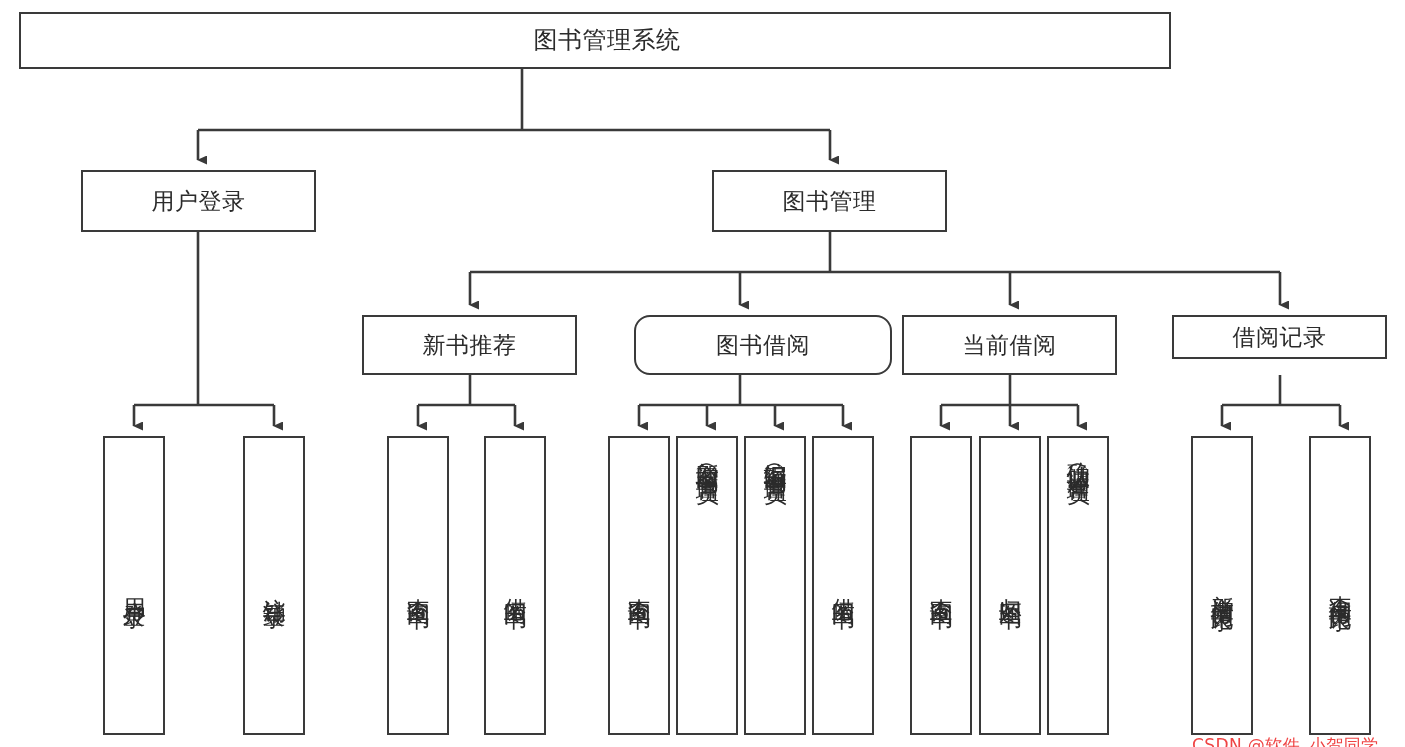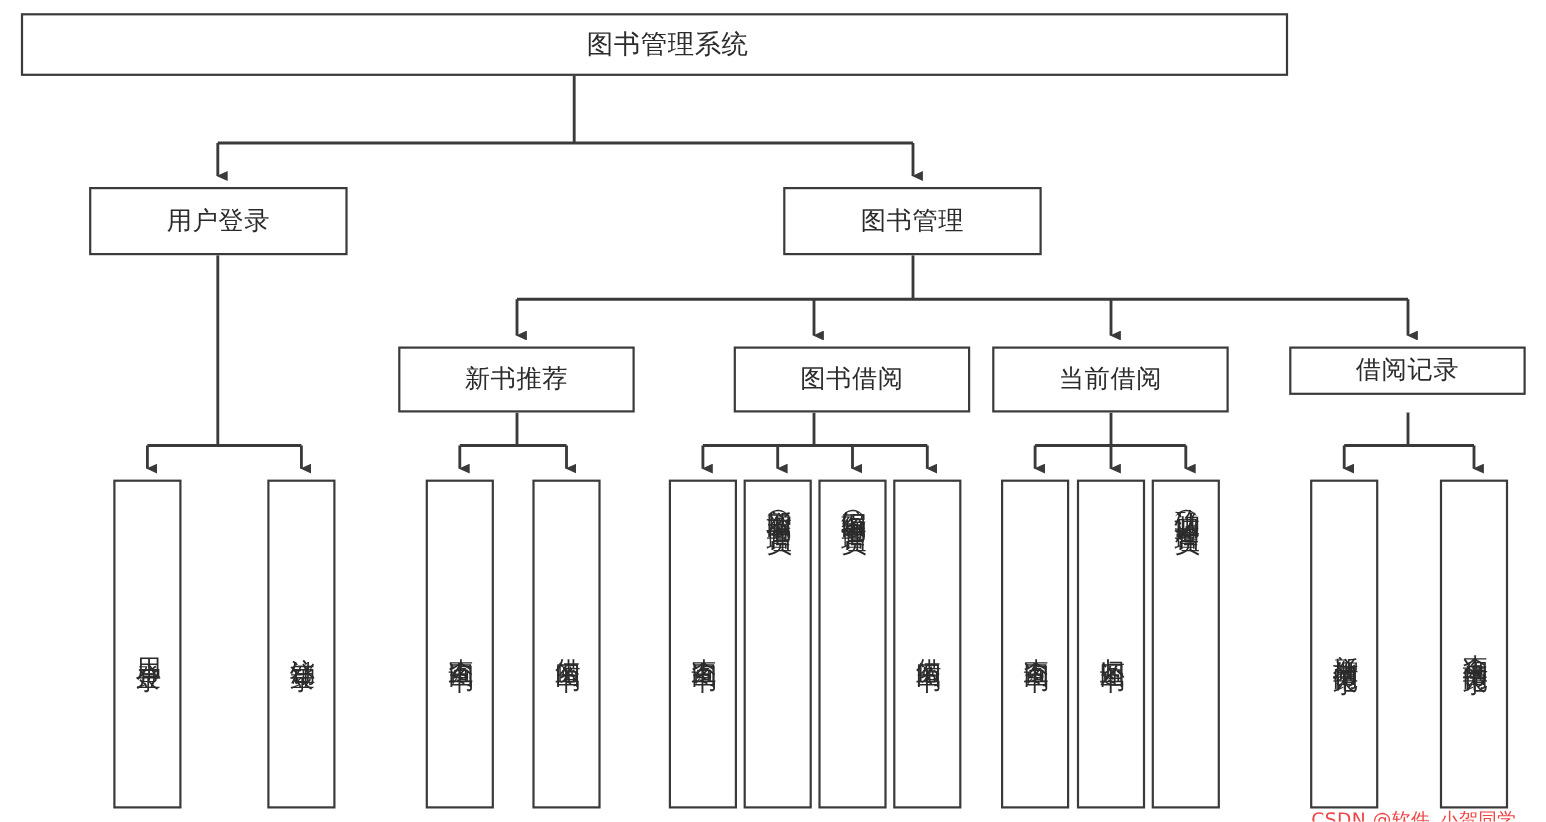--- a/index.html
+++ b/index.html
@@ -136,21 +136,21 @@
   <div class="node h" style="left:81px;top:170px;width:235px;height:62px;">
     <span class="lbl">用户登录</span>
   </div>
   <div class="node h" style="left:712px;top:170px;width:235px;height:62px;justify-content:center;">
     <span class="lbl">图书管理</span>
   </div>
 
   <div class="node h" style="left:362px;top:315px;width:215px;height:60px;">
     <span class="lbl">新书推荐</span>
   </div>
-  <div class="node h" style="left:667px;top:315px;width:215px;height:60px;">
+  <div class="node h" style="left:634px;top:315px;width:258px;height:60px;border-radius:16px;">
     <span class="lbl">图书借阅</span>
   </div>
   <div class="node h" style="left:902px;top:315px;width:215px;height:60px;justify-content:center;">
     <span class="lbl">当前借阅</span>
   </div>
   <div class="node h" style="left:1172px;top:315px;width:215px;height:44px;">
     <span class="lbl">借阅记录</span>
   </div>
 
   <div class="node v center" style="left:103px;top:436px;width:62px;height:299px;">

